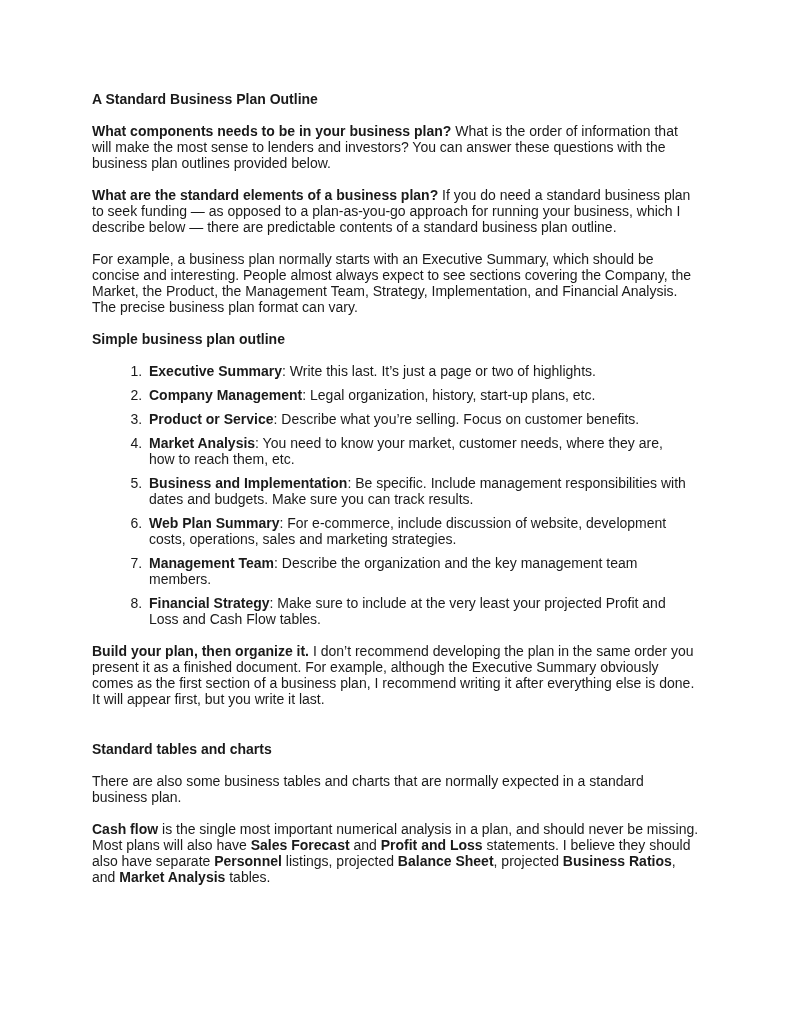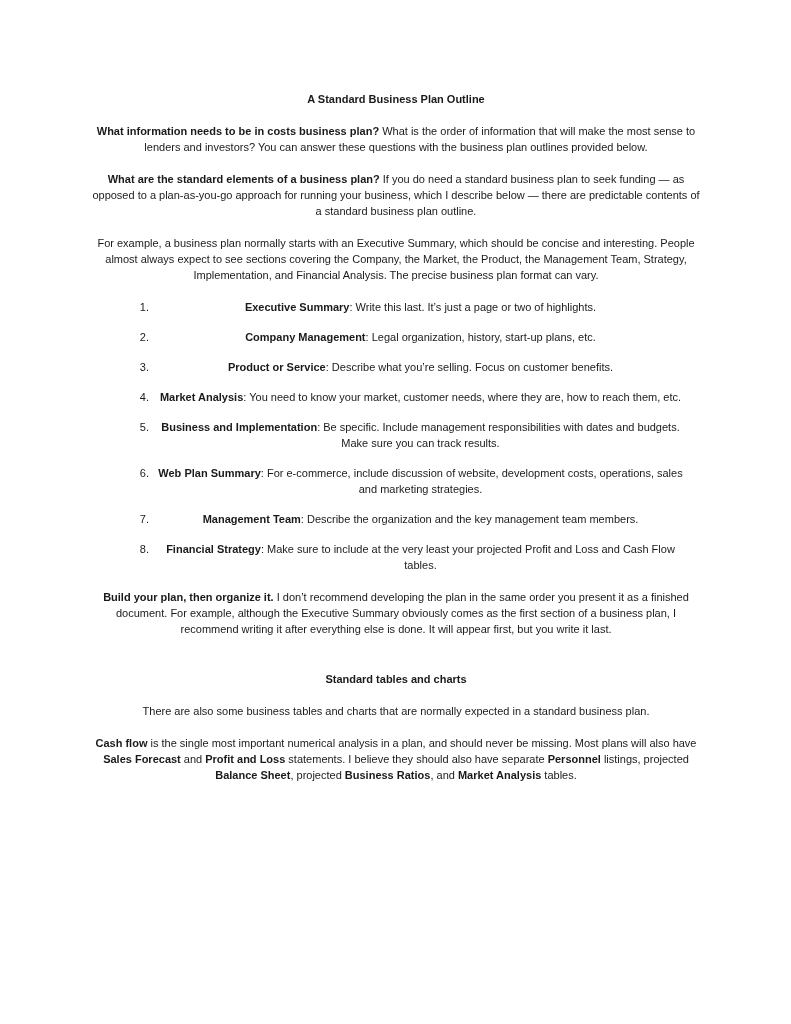--- a/index.html
+++ b/index.html
@@ -13,62 +13,62 @@
     height: 1024px;
     background: #ffffff;
     overflow: hidden;
   }
   .content {
     position: absolute;
     left: 92px;
     top: 91px;
     width: 608px;
     font-family: "Liberation Sans", sans-serif;
-    font-size: 11px;
+    font-size: 14px;
     line-height: 16px;
     color: #1a1a1a;
-    text-align: center;
   }
   .content p {
     margin: 0 0 16px 0;
   }
   .b {
     font-weight: 700;
   }
   b {
     font-weight: 700;
   }
   ol.outline {
     margin: 0 0 16px 0;
     padding: 0 0 0 46px;
   }
   ol.outline li {
     padding-left: 3px;
-    margin: 14px;
+    margin: 8px;
   }
   .heading-gap {
     margin-top: 34px !important;
   }
 </style>
 </head>
 <body>
 
 <div class="page">
   <div class="content">
 
     <p class="b">A Standard Business Plan Outline</p>
 
 
-    <p><b>What information needs to be in costs business plan? </b><span>What is the order of information that will make the most sense to lenders and investors? You can answer these questions with the business plan outlines provided below.</span></p>
+    <p><b>What components needs to be in your business plan? </b><span>What is the order of information that will make the most sense to lenders and investors? You can answer these questions with the business plan outlines provided below.</span></p>
 
     <p><b>What are the standard elements of a business plan? </b><span>If you do need a standard business plan to seek funding — as opposed to a plan-as-you-go approach for running your business, which I describe below — there are predictable contents of a standard business plan outline.</span></p>
 
     <p><span>For example, a business plan normally starts with an Executive Summary, which should be concise and interesting. People almost always expect to see sections covering the Company, the Market, the Product, the Management Team, Strategy, Implementation, and Financial Analysis. The precise business plan format can vary.</span></p>
 
 
+    <p class="b">Simple business plan outline</p>
 
     <ol class="outline">
       <li><b>Executive Summary</b><span>: Write this last. It’s just a page or two of highlights.</span></li>
       <li><b>Company Management</b><span>: Legal organization, history, start-up plans, etc.</span></li>
       <li><b>Product or Service</b><span>: Describe what you’re selling. Focus on customer benefits.</span></li>
       <li><b>Market Analysis</b><span>: You need to know your market, customer needs, where they are, how to reach them, etc.</span></li>
       <li><b>Business and Implementation</b><span>: Be specific. Include management responsibilities with dates and budgets. Make sure you can track results.</span></li>
       <li><b>Web Plan Summary</b><span>: For e-commerce, include discussion of website, development costs, operations, sales and marketing strategies.</span></li>
       <li><b>Management Team</b><span>: Describe the organization and the key management team members.</span></li>
       <li><b>Financial Strategy</b><span>: Make sure to include at the very least your projected Profit and Loss and Cash Flow tables.</span></li>

